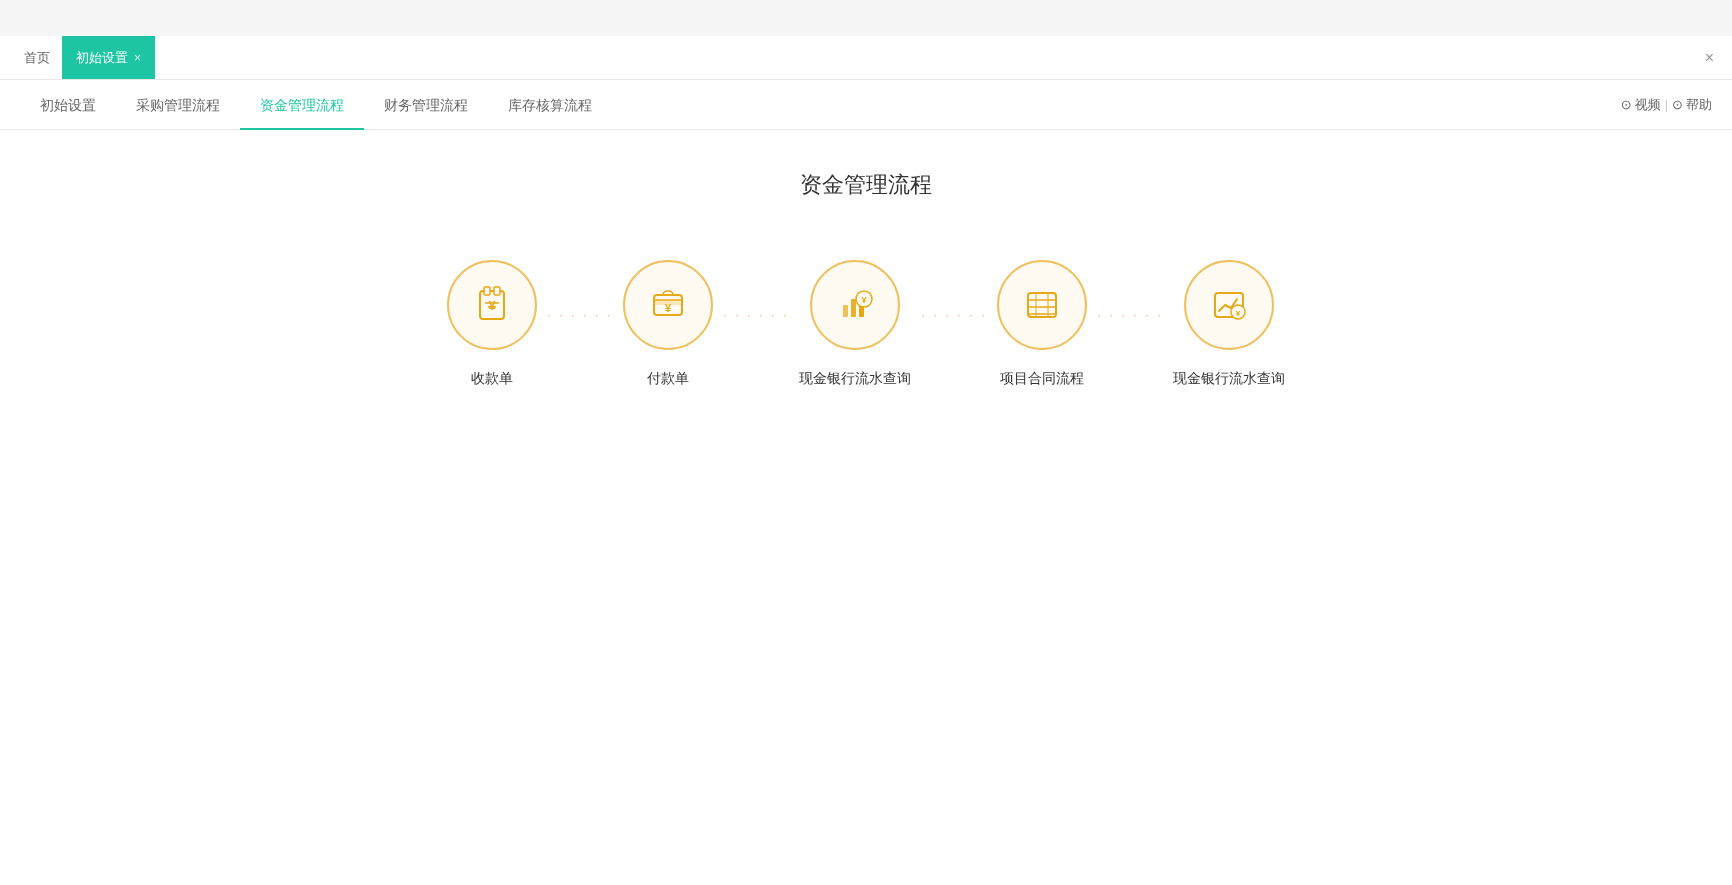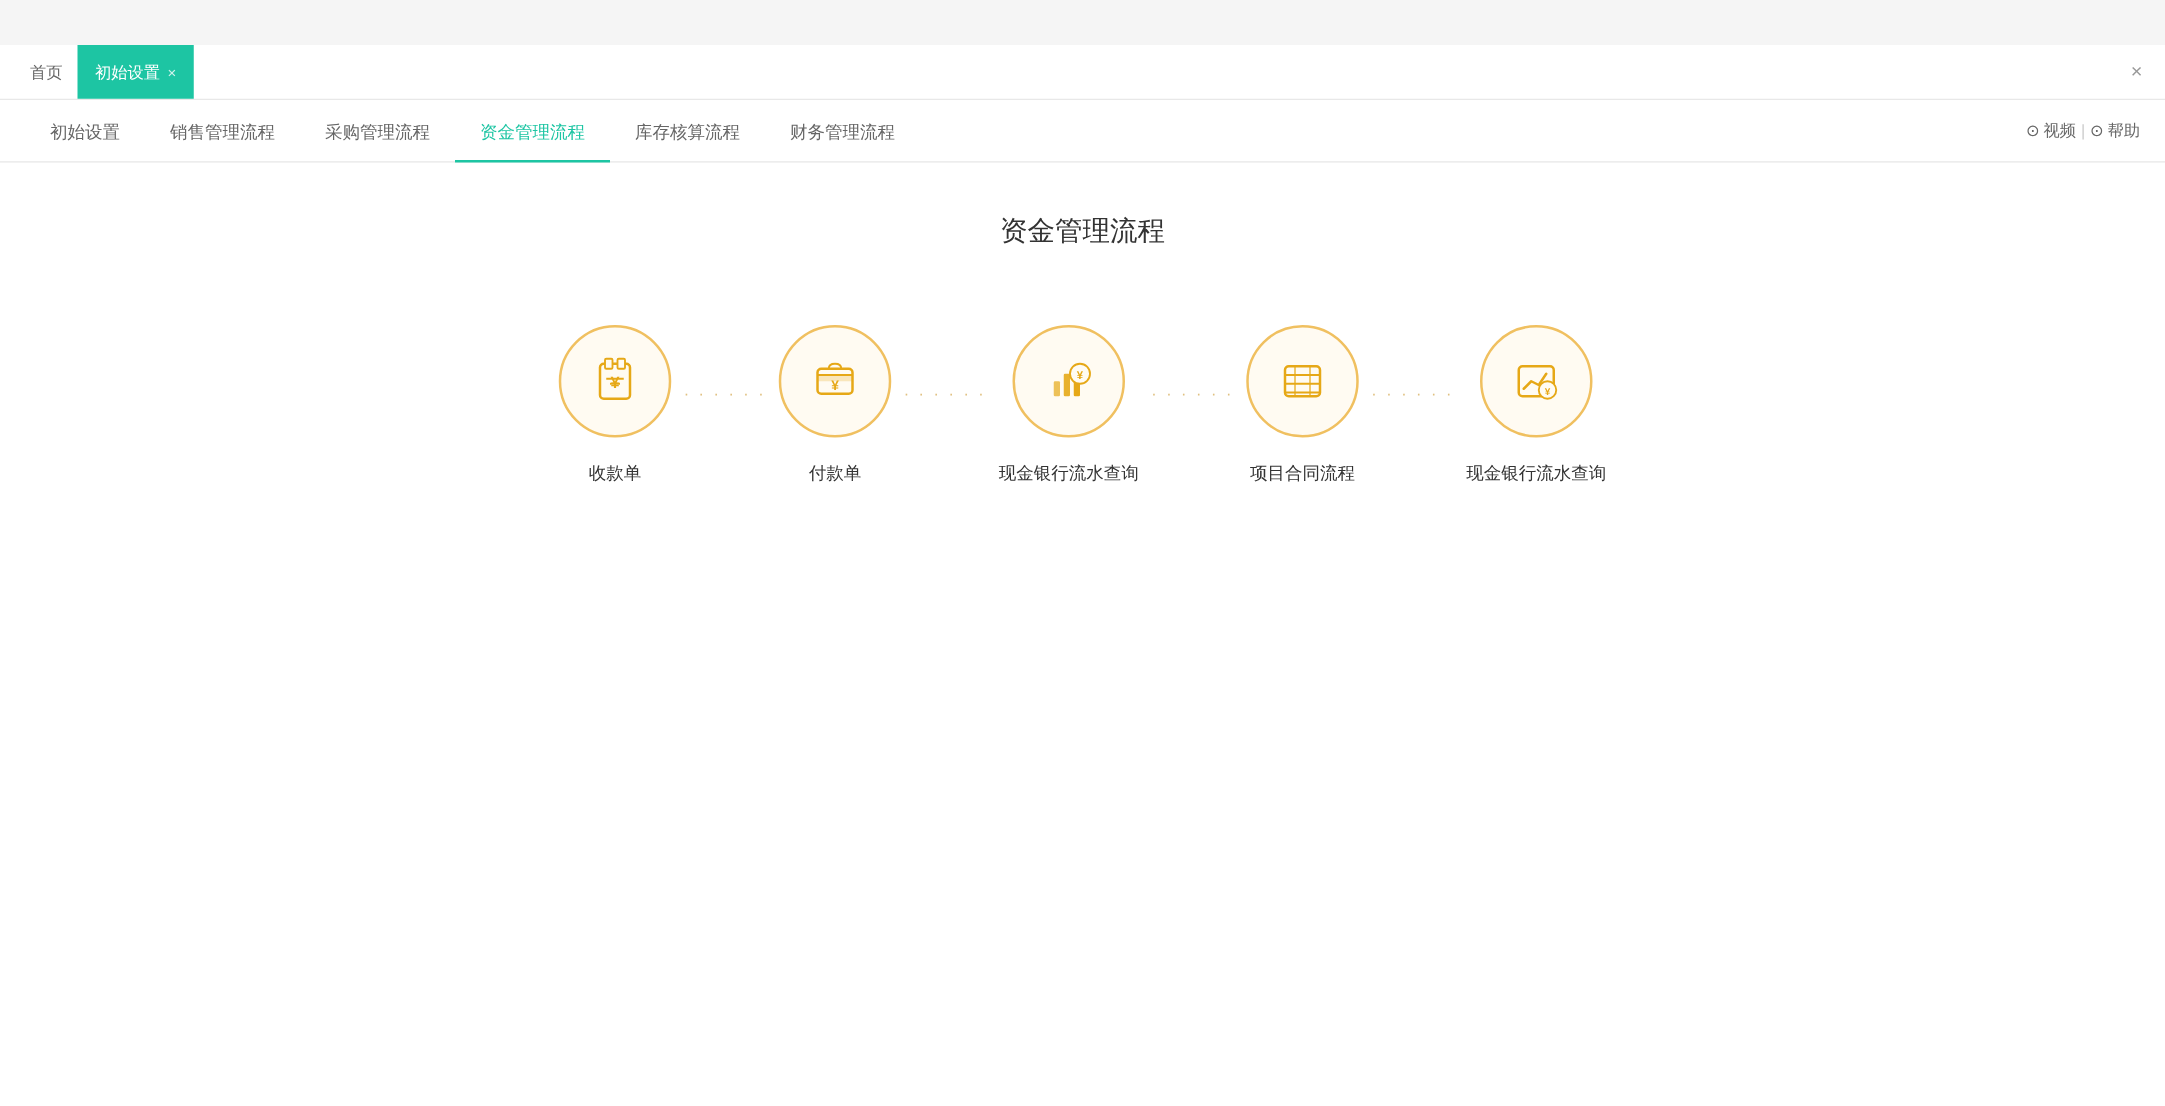--- a/index.html
+++ b/index.html
@@ -157,25 +157,24 @@
     <span>初始设置</span>
     <span class="close-icon">×</span>
   </div>
   <div class="top-bar-right">
     <span class="top-close-btn">×</span>
   </div>
 </div>
 
 <div class="nav-bar">
   <div class="nav-item">初始设置</div>
-  <div class="nav-item">销售管理流程</div>
   <div class="nav-item">采购管理流程</div>
   <div class="nav-item active">资金管理流程</div>
+  <div class="nav-item">财务管理流程</div>
   <div class="nav-item">库存核算流程</div>
-  <div class="nav-item">财务管理流程</div>
   <div class="nav-right">
     <div class="nav-right-item">
       <span>⊙</span>
       <span>视频</span>
     </div>
     <span class="nav-right-sep">|</span>
     <div class="nav-right-item">
       <span>⊙</span>
       <span>帮助</span>
     </div>

